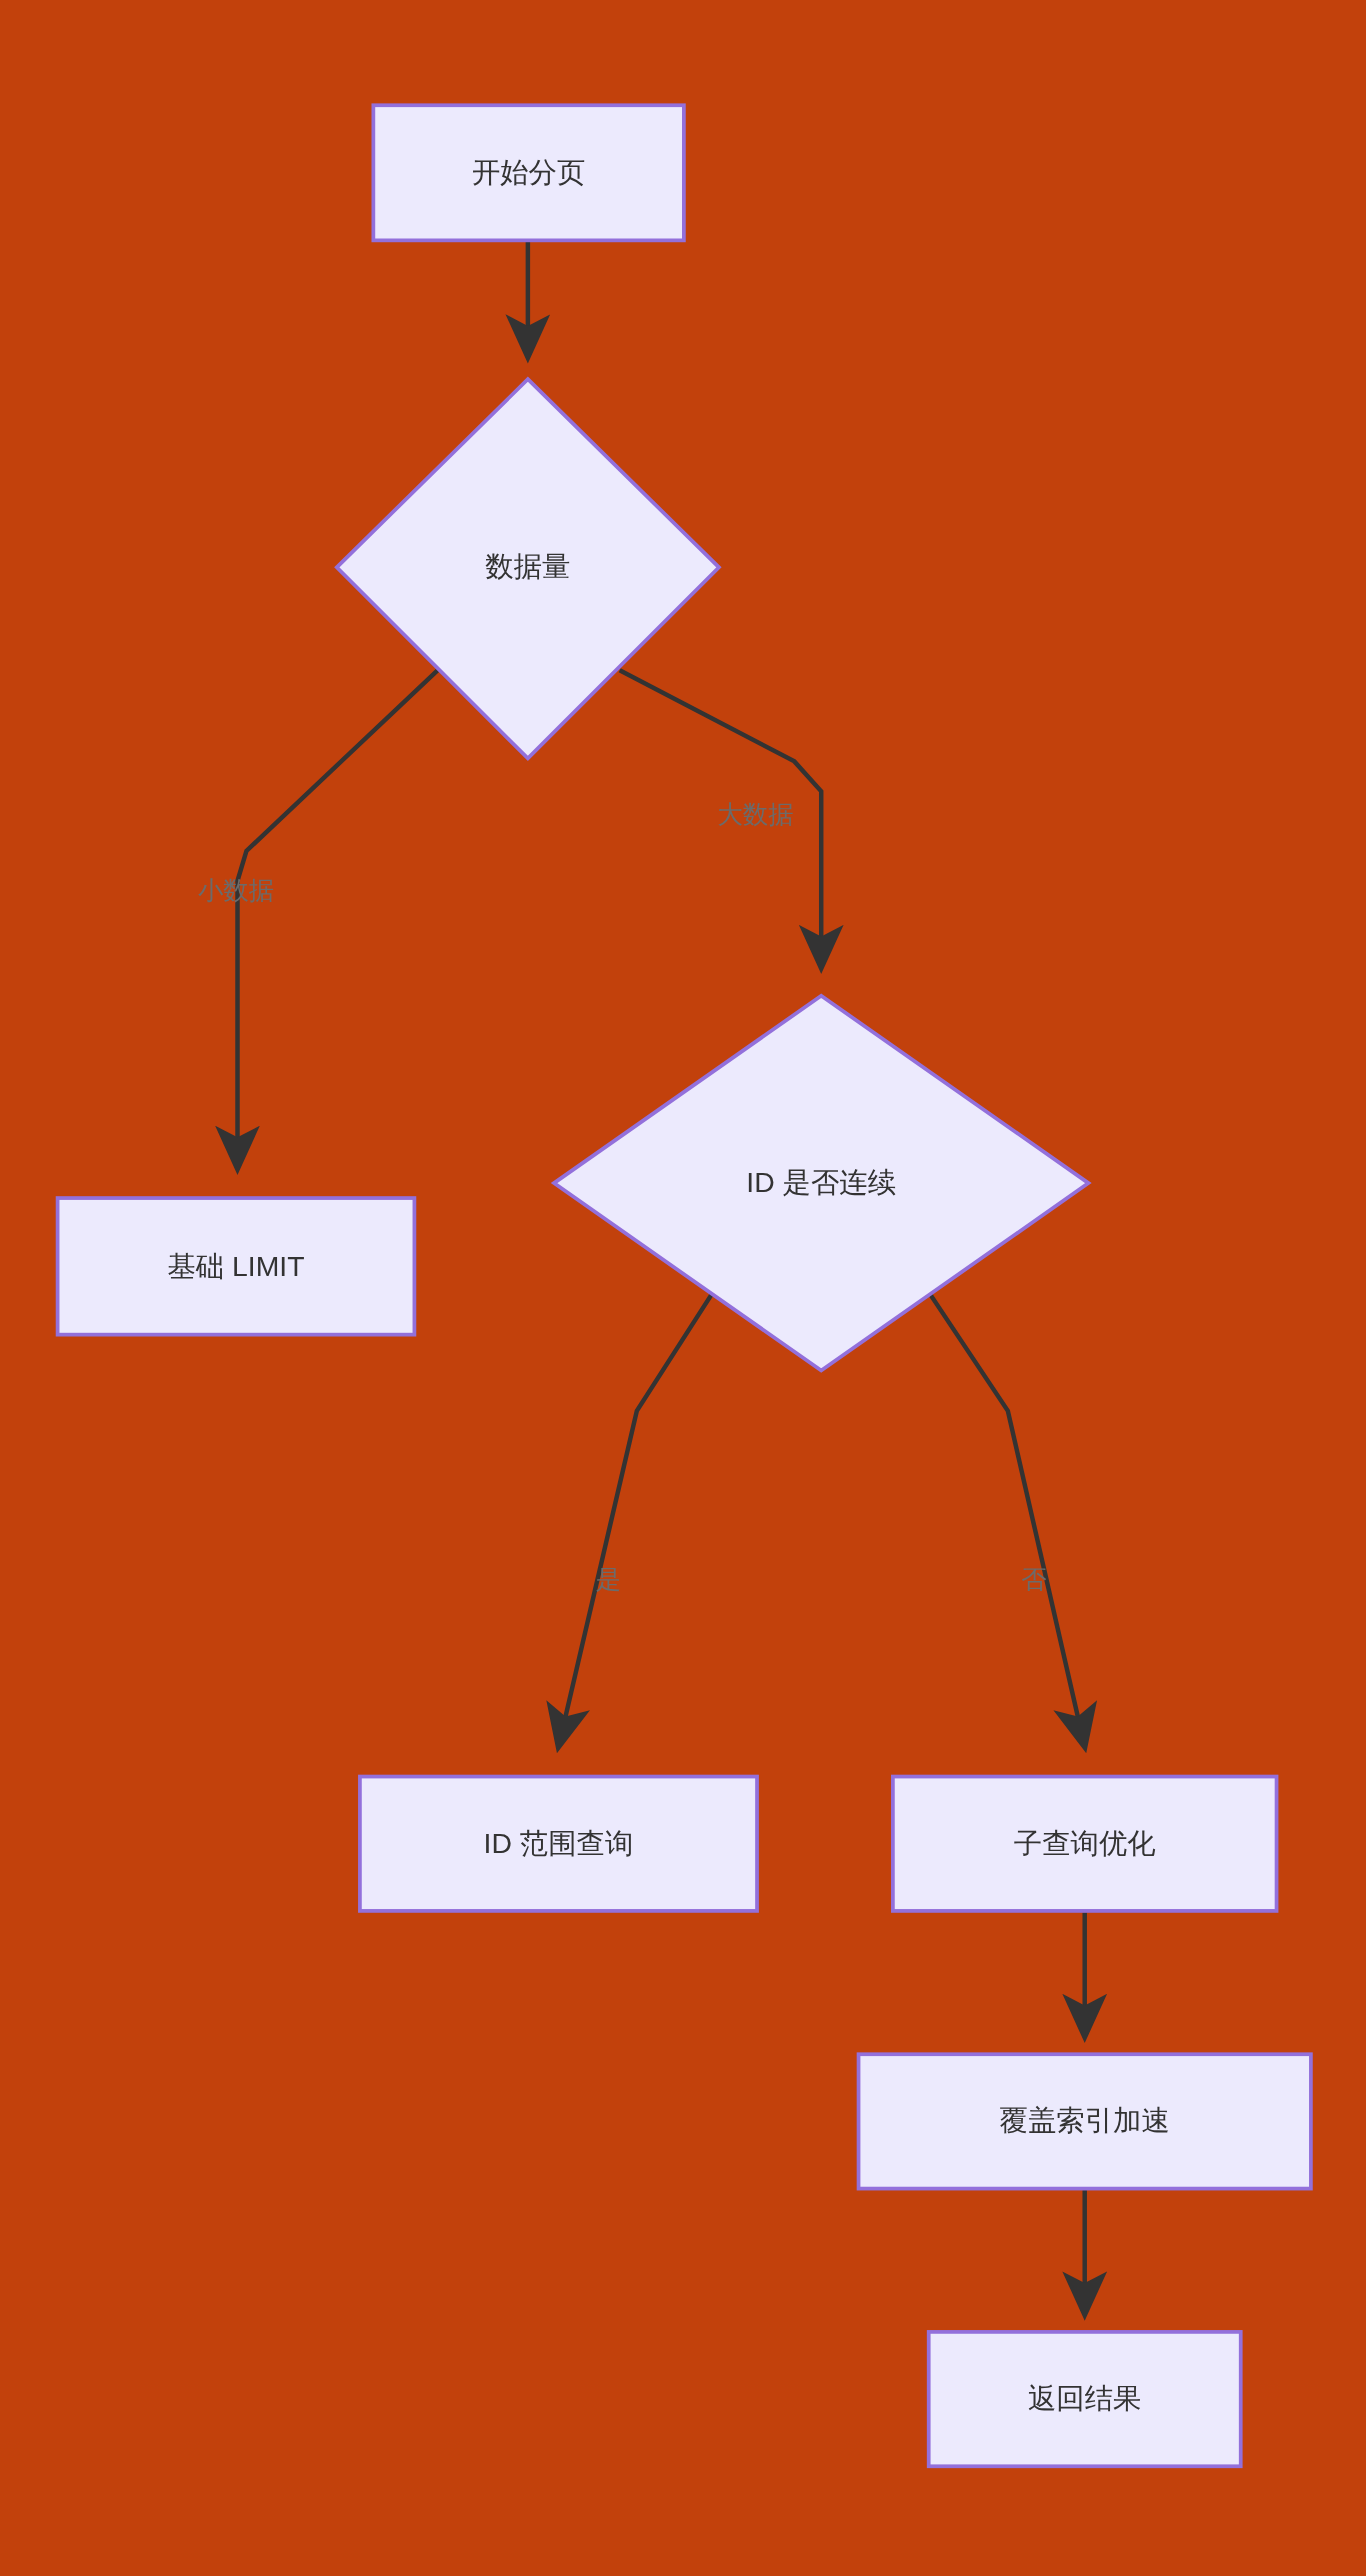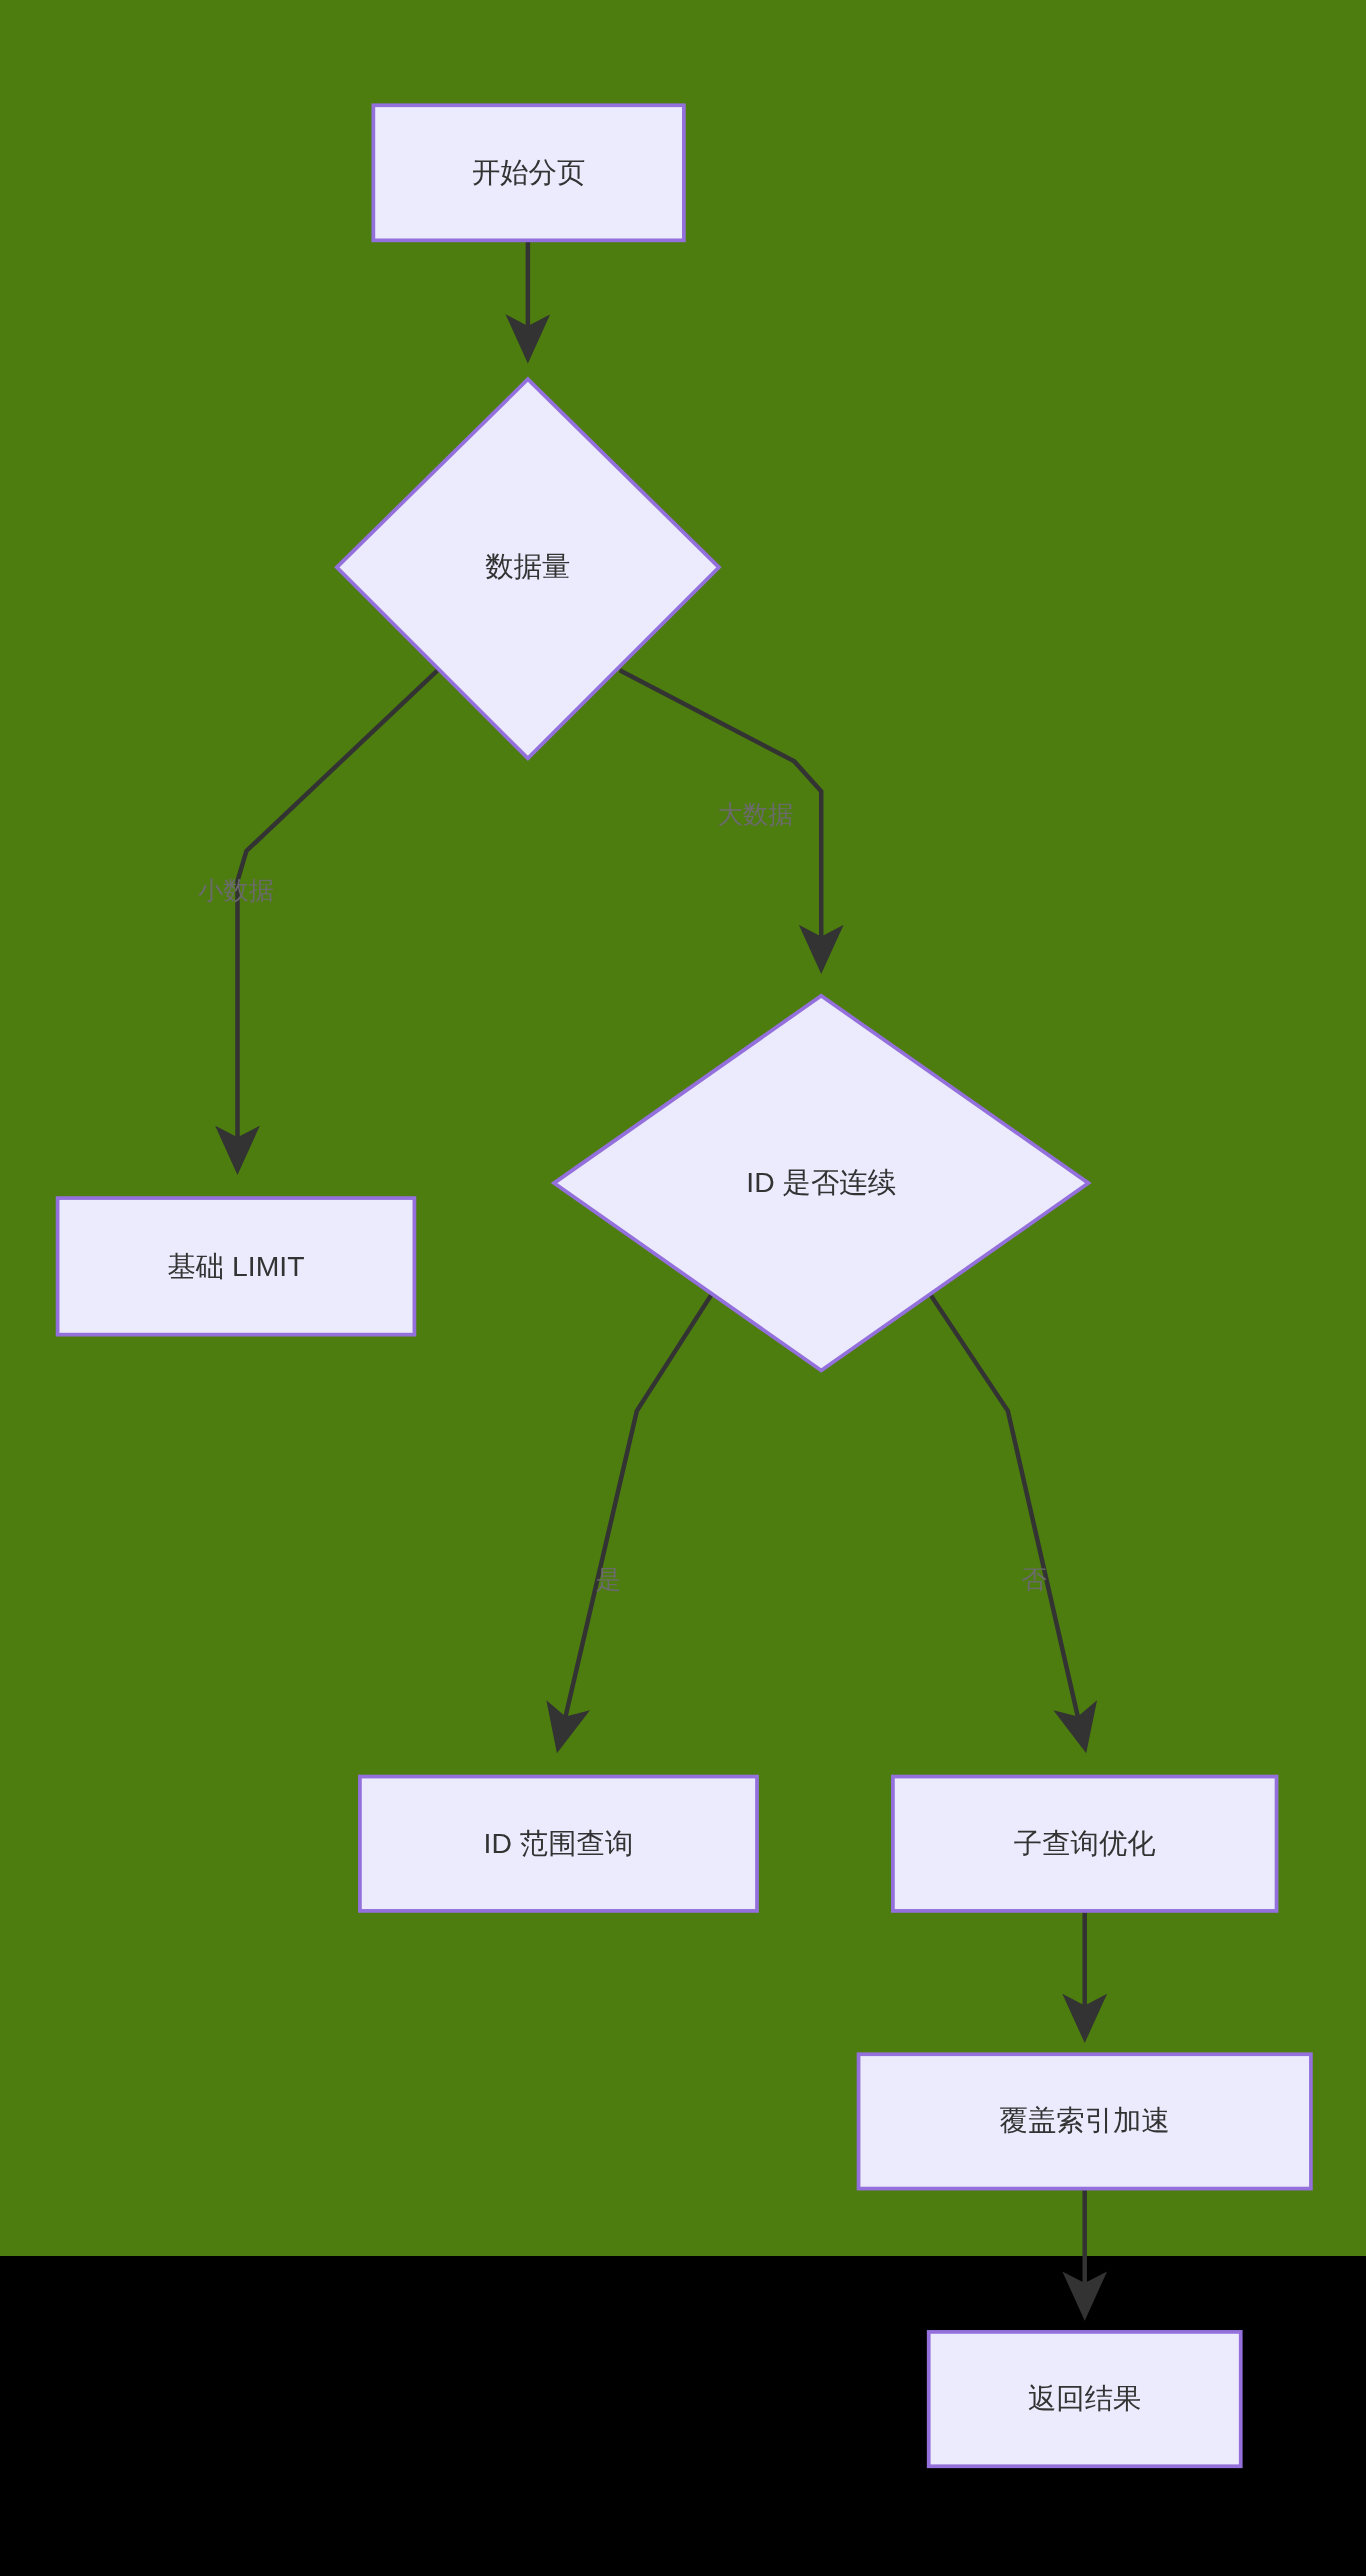--- a/index.html
+++ b/index.html
@@ -9,22 +9,22 @@
   }
   body {
     width: 1367px;
     height: 2576px;
     overflow: hidden;
     font-family: "Liberation Sans", "DejaVu Sans", sans-serif;
   }
   #diagram-root {
     position: relative;
     width: 1367px;
-    height: 2256px;
-    background: #4d7c0f;
+    height: 2576px;
+    background: #c2410c;
   }
   svg#flowchart {
     display: block;
     width: 1367px;
     height: 2576px;
   }
   .node-shape {
     fill: #ECEAFD;
     stroke: #9370DB;
     stroke-width: 5;

